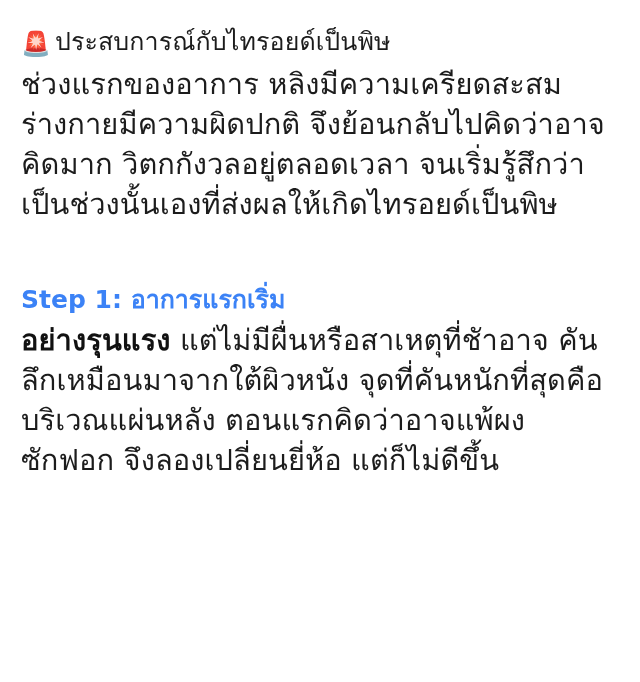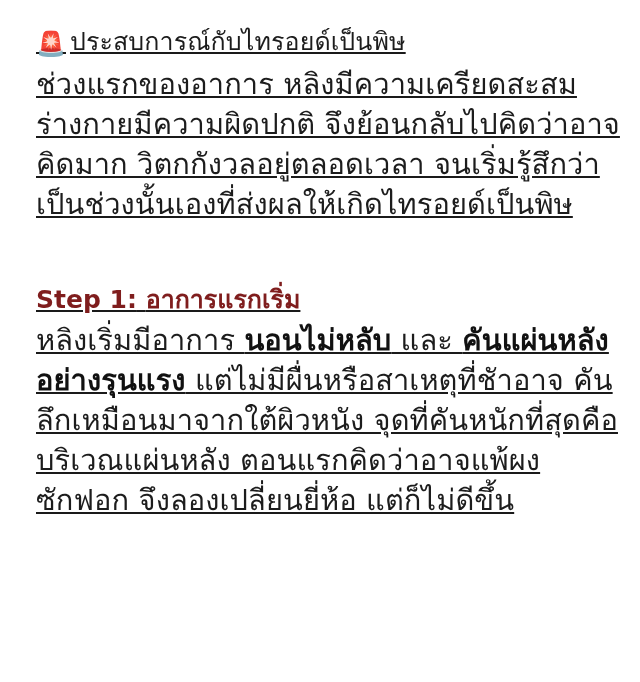--- a/index.html
+++ b/index.html
@@ -11,23 +11,22 @@
     width: 640px;
     height: 682px;
     overflow: hidden;
     font-family: "DejaVu Sans", "Liberation Sans", sans-serif;
     color: #1a1a1a;
   }
   .page {
     box-sizing: border-box;
     width: 572px;
     height: 682px;
-    padding: 22px 34px 0 36px;
+    padding: 22px 34px 0 21px;
     background: #ffffff;
-    text-decoration: underline;
   }
   .para {
     margin: 0;
   }
   .line {
     font-size: 29px;
     line-height: 40px;
     white-space: nowrap;
     letter-spacing: 0.1px;
     color: #1c1c1c;
@@ -41,21 +40,21 @@
     vertical-align: -2px;
   }
   .spacer-block {
     height: 56px;
   }
   .heading {
     font-size: 25px;
     line-height: 40px;
     font-weight: bold;
     white-space: nowrap;
-    color: #7f1d1d;
+    color: #3b82f6;
   }
   .heading .step-label {
     font-weight: bold;
   }
   .b {
     font-weight: bold;
     color: #111111;
   }
 </style>
 </head>
@@ -69,20 +68,19 @@
     <div class="line">ร่างกายมีความผิดปกติ จึงย้อนกลับไปคิดว่าอาจ</div>
     <div class="line">คิดมาก วิตกกังวลอยู่ตลอดเวลา จนเริ่มรู้สึกว่า</div>
     <div class="line">เป็นช่วงนั้นเองที่ส่งผลให้เกิดไทรอยด์เป็นพิษ</div>
   </div>
 
   <div class="spacer-block"></div>
 
   <div class="heading"><span class="step-label">Step 1:</span> <span>อาการแรกเริ่ม</span></div>
 
   <div class="para">
-    <div class="line"><span>หลิงเริ่มมีอาการ </span><span class="b">นอนไม่หลับ</span><span> และ </span><span class="b">คันแผ่นหลัง</span></div>
     <div class="line"><span class="b">อย่างรุนแรง</span><span> แต่ไม่มีผื่นหรือสาเหตุที่ชัาอาจ คัน</span></div>
     <div class="line">ลึกเหมือนมาจากใต้ผิวหนัง จุดที่คันหนักที่สุดคือ</div>
     <div class="line">บริเวณแผ่นหลัง ตอนแรกคิดว่าอาจแพ้ผง</div>
     <div class="line">ซักฟอก จึงลองเปลี่ยนยี่ห้อ แต่ก็ไม่ดีขึ้น</div>
   </div>
 
 </div>
 
 </body></html>

